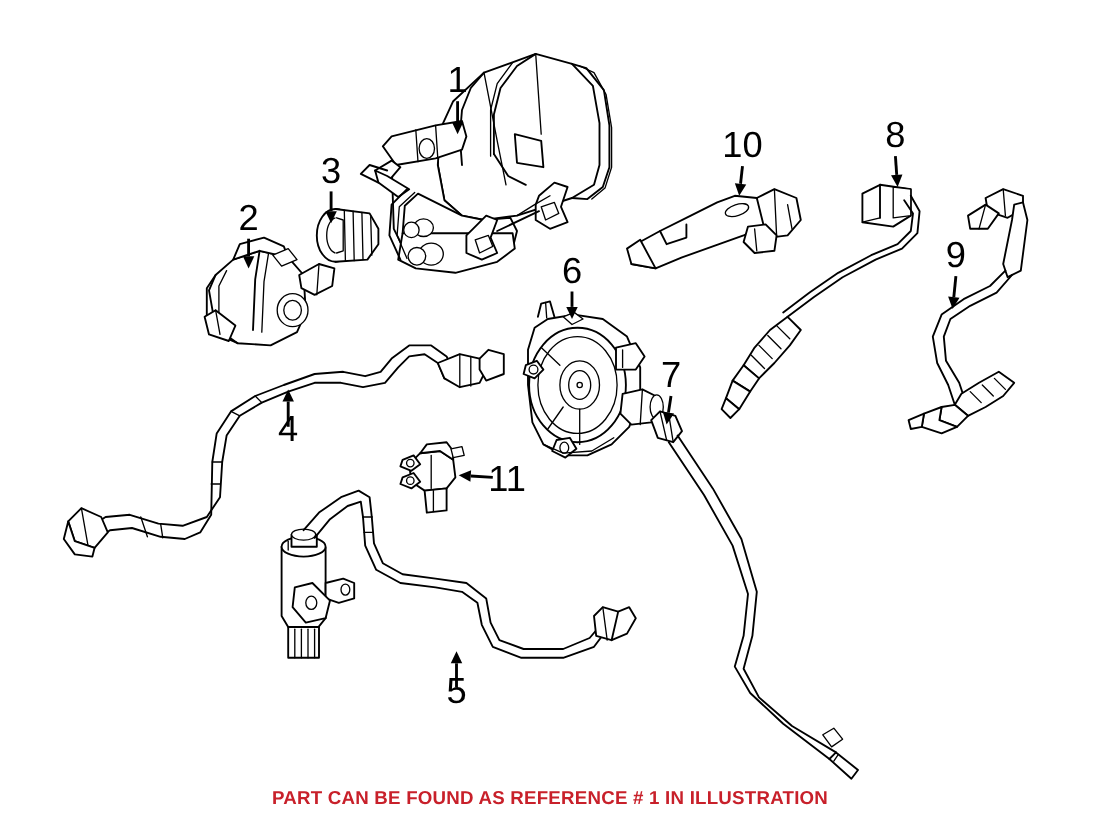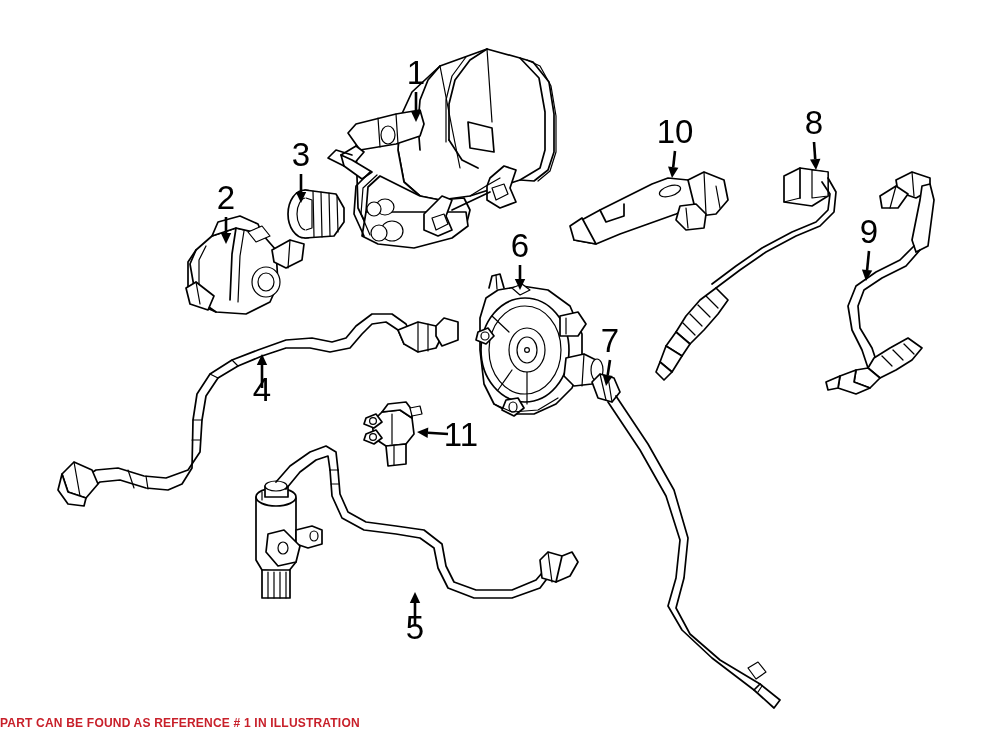--- a/index.html
+++ b/index.html
@@ -70,22 +70,23 @@
     font-weight: 400;
     fill: #000000;
     text-anchor: middle;
     dominant-baseline: alphabetic;
   }
   #caption {
     position: absolute;
     left: 0;
     right: 0;
     top: 716px;
+    text-align: center;
     font-family: "Liberation Sans", sans-serif;
-    font-size: 12px;
+    font-size: 17px;
     font-weight: bold;
     letter-spacing: 0.2px;
     color: #C8202A;
     white-space: nowrap;
   }
 </style>
 </head>
 <body>
 
 <div id="page">

